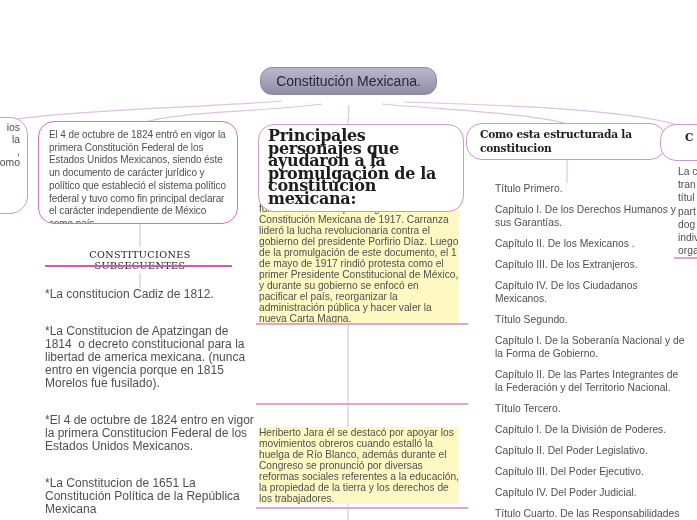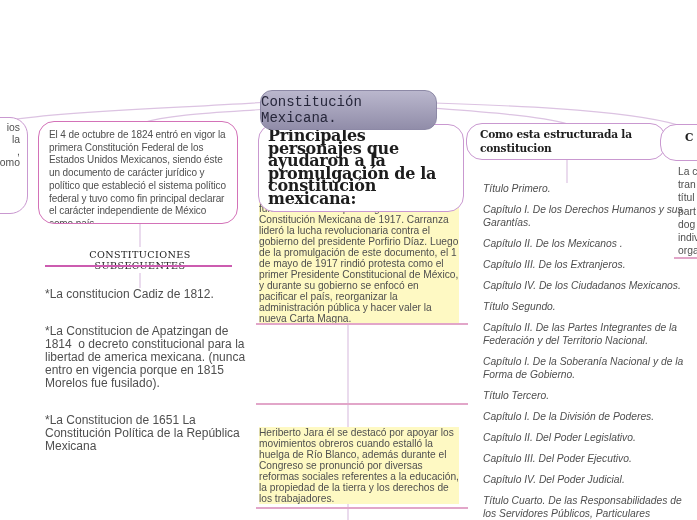--- a/index.html
+++ b/index.html
@@ -15,25 +15,25 @@
     position:absolute;background:#ffffff;border:1.6px solid #c998d0;
     border-radius:16px;z-index:5;box-sizing:border-box;overflow:hidden;
   }
   .node-strong{border-color:#d372b8;}
   .node-heading{
     font-family:"DejaVu Serif", serif;font-weight:bold;color:#1d1d1d;
     letter-spacing:-0.3px;
   }
 
   .root-pill{
-    position:absolute;left:260px;top:90px;width:177px;height:40px;z-index:6;
+    position:absolute;left:260px;top:67px;width:177px;height:28px;z-index:6;
     background:linear-gradient(#bab7cd,#918da9);
     border:1px solid #8d89a6;border-radius:12px;box-sizing:border-box;
     display:flex;align-items:center;justify-content:center;
-    font-family:Liberation Mono, monospace;font-size:14px;color:#26263a;
+    font-family:Liberation Sans, sans-serif;font-size:14px;color:#26263a;
   }
 
   .cut-node-text{
     position:absolute;right:7px;top:4px;text-align:right;
     font-size:10.4px;line-height:11.8px;color:#4f4f4f;
   }
 
   .el4-text{
     padding:7px 8px 0 10px;font-size:10px;line-height:12.7px;
     letter-spacing:-0.1px;color:#4f4f4f;
@@ -48,21 +48,21 @@
     font-family:"DejaVu Serif", serif;font-size:9.6px;letter-spacing:0.4px;
     color:#222222;
   }
 
   .left-list{left:45px;top:288px;width:212px;font-size:12px;line-height:13px;}
   .left-list .item{white-space:pre-wrap;margin:0 0 24px 0;}
 
   .para{left:259px;width:200px;font-size:10.2px;line-height:11px;background:#fef9c3;}
 
   .right-list{left:479px;top:182px;width:206px;font-size:10.3px;line-height:13px;}
-  .right-list .item{margin:0 0 8px 4px;font-style:italic;}
+  .right-list .item{margin:0 0 8px 16px;}
 
   .fr-text{left:678px;top:165px;width:60px;font-size:10.3px;line-height:13.2px;}
   .fr-text div{white-space:nowrap;}
 </style>
 </head>
 <body>
 
 <div class="stage">
 
   <svg class="layer-svg" width="697" height="520">
@@ -94,20 +94,21 @@
   <div class="node node-strong" style="left:38px;top:121px;width:200px;height:103px;">
     <div class="el4-text">El 4 de octubre de 1824 entró en vigor la primera Constitución Federal de los Estados Unidos Mexicanos, siendo éste un documento de carácter jurídico y político que estableció el sistema político federal y tuvo como fin principal declarar el carácter independiente de México como país.</div>
   </div>
 
   <div class="caps-heading">CONSTITUCIONES SUBSECUENTES</div>
   <div class="underline" style="left:45px;top:265px;width:187px;"></div>
 
   <div class="block left-list whitebg">
     <div class="item">*La constitucion Cadiz de 1812.</div>
     <div class="item">*La Constitucion de Apatzingan de 1814  o decreto constitucional para la libertad de america mexicana. (nunca entro en vigencia porque en 1815 Morelos fue fusilado).</div>
+    <div class="item">*El 4 de octubre de 1824 entro en vigor la primera Constitucion Federal de los Estados Unidos Mexicanos.</div>
     <div class="item">*La Constitucion de 1651 La Constitución Política de la República Mexicana</div>
   </div>
 
   <div class="node" style="left:258px;top:124px;width:206px;min-height:40px;padding:5px 9px;">
     <div class="node-heading" style="font-size:16px;line-height:12.6px;">Principales personajes que ayudaron a la promulgación de la constitución mexicana:</div>
   </div>
 
   <div class="block para" style="top:192px;">Venustiano Carranza: desempeñó un papel fundamental en la promulgación de la Constitución Mexicana de 1917. Carranza lideró la lucha revolucionaria contra el gobierno del presidente Porfirio Díaz. Luego de la promulgación de este documento, el 1 de mayo de 1917 rindió protesta como el primer Presidente Constitucional de México, y durante su gobierno se enfocó en pacificar el país, reorganizar la administración pública y hacer valer la nueva Carta Magna.</div>
   <div class="sep" style="left:256px;top:323px;width:212px;"></div>
   <div class="sep" style="left:256px;top:403px;width:212px;"></div>
@@ -118,22 +119,22 @@
     <div class="node-heading" style="font-size:10.6px;line-height:13.5px;letter-spacing:-0.2px;">Como esta estructurada la constitucion</div>
   </div>
 
   <div class="block right-list">
     <div class="item">Título Primero.</div>
     <div class="item">Capítulo I. De los Derechos Humanos y sus Garantías.</div>
     <div class="item">Capítulo II. De los Mexicanos .</div>
     <div class="item">Capítulo III. De los Extranjeros.</div>
     <div class="item">Capítulo IV. De los Ciudadanos Mexicanos.</div>
     <div class="item">Título Segundo.</div>
+    <div class="item">Capítulo I. De la Soberanía Nacional y de la Forma de Gobierno.</div>
     <div class="item">Capítulo II. De las Partes Integrantes de la Federación y del Territorio Nacional.</div>
-    <div class="item">Capítulo I. De la Soberanía Nacional y de la Forma de Gobierno.</div>
     <div class="item">Título Tercero.</div>
     <div class="item">Capítulo I. De la División de Poderes.</div>
     <div class="item">Capítulo II. Del Poder Legislativo.</div>
     <div class="item">Capítulo III. Del Poder Ejecutivo.</div>
     <div class="item">Capítulo IV. Del Poder Judicial.</div>
     <div class="item">Título Cuarto. De las Responsabilidades de los Servidores Públicos, Particulares Vinculados con Faltas Administrativas</div>
   </div>
 
   <div class="node" style="left:660px;top:124px;width:120px;height:37px;padding:6px 0 0 24px;">
     <div class="node-heading" style="font-size:10.6px;">C</div>

